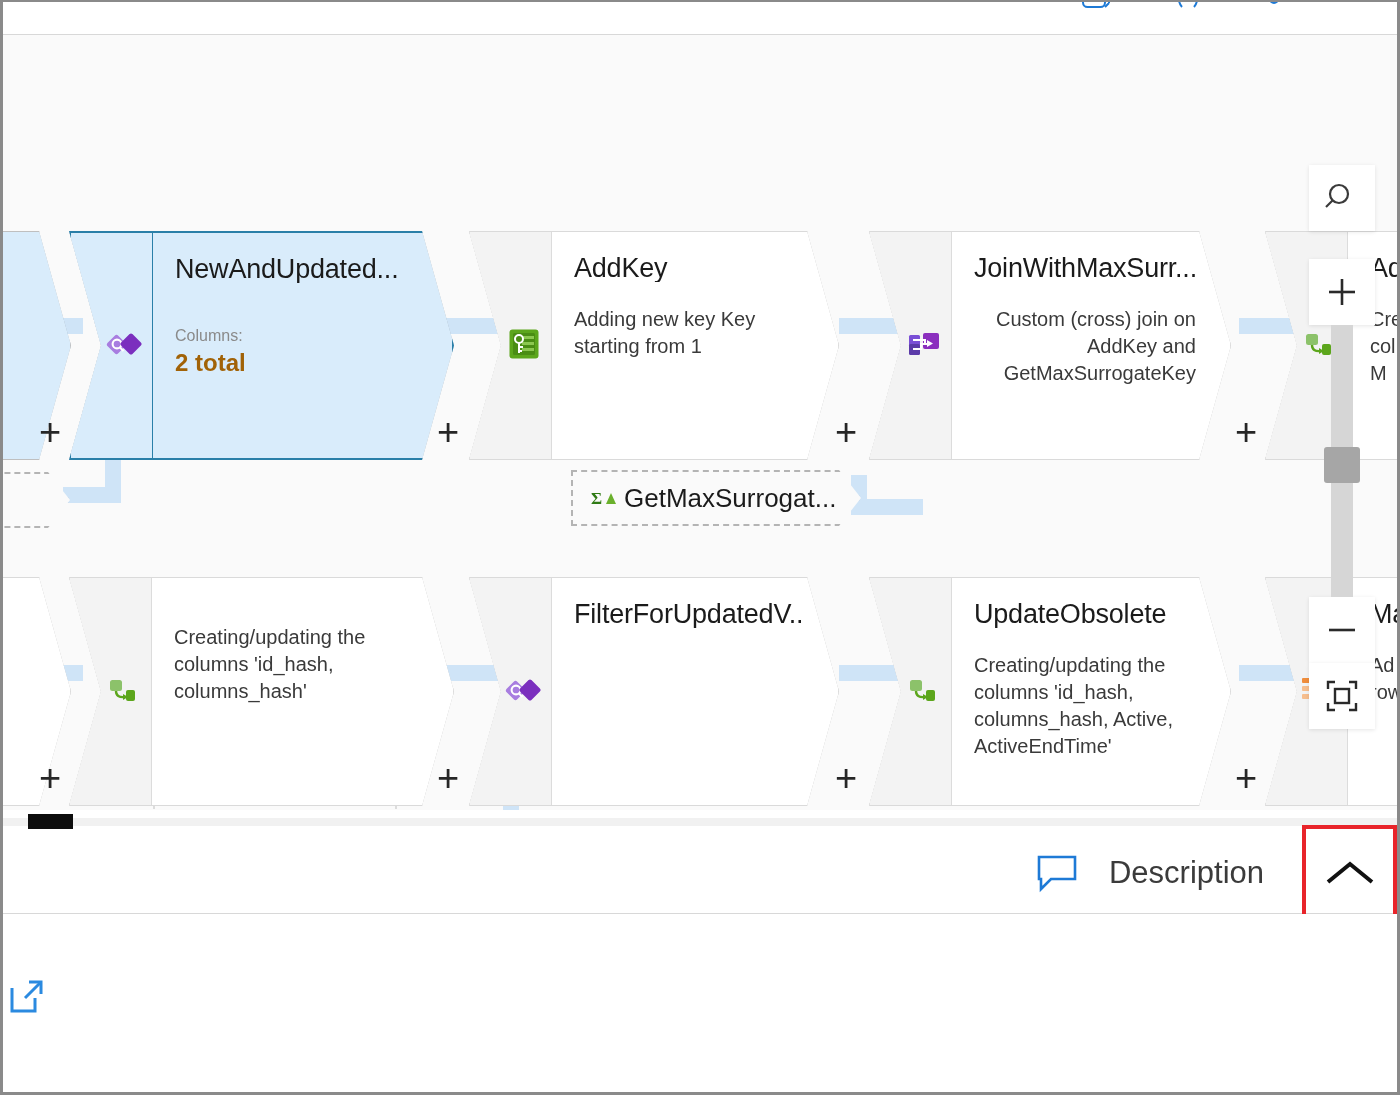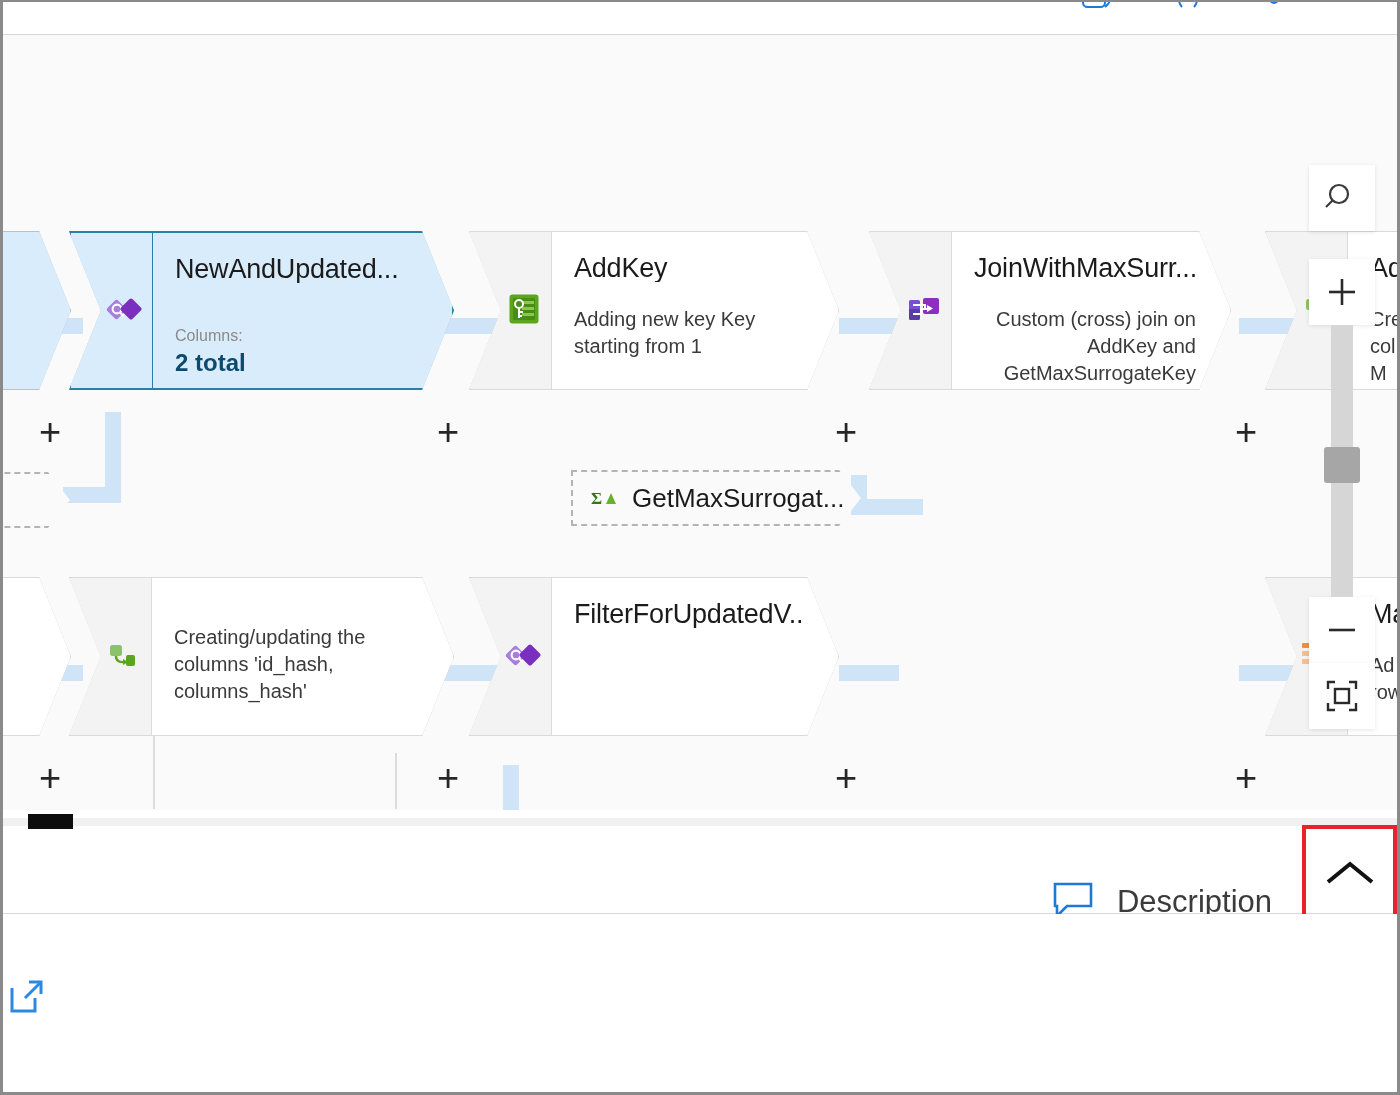--- a/index.html
+++ b/index.html
@@ -42,21 +42,21 @@
     background: #fafafa;
     overflow: hidden;
   }
 
   
   .conn { position: absolute; background: #cfe4f7; }
 
   
   .node {
     position: absolute;
-    height: 159px;
+    height: 229px;
     display: flex;
     filter: drop-shadow(0 0 0.5px rgba(0,0,0,0.25));
   }
   .node .chev {
     position: relative;
     width: 100%; height: 100%;
     display: flex;
     background: #ffffff;
     border: 1px solid #dadada;
     clip-path: polygon(0 0, calc(100% - 32px) 0, 100% 50%, calc(100% - 32px) 100%, 0 100%, 32px 50%);
@@ -86,41 +86,41 @@
     white-space: nowrap; overflow: hidden;
   }
   .node-sub {
     margin-top: 24px;
     font-size: 20px; color: #3a3a3a; line-height: 1.35;
   }
   .node-sub.small-label {
     font-size: 16px; color: #8a8a8a; margin-top: 44px; line-height: 1.1;
   }
   .node-sub.bold-val {
-    font-size: 24px; color: #0c4a6e; margin-top: 2px; font-weight: 600;
+    font-size: 24px; color: #a16207; margin-top: 2px; font-weight: 600;
   }
   .plus {
     position: absolute;
     font-size: 38px; line-height: 1; color: #262626;
     font-family: "Liberation Sans", sans-serif;
     user-select: none;
   }
 
   
   .dashnode {
     position: absolute;
     height: 56px;
     display: flex; align-items: center;
     padding: 0 34px 0 18px;
     background: #fafafa;
     border: 2px dashed #b4b4b4;
     clip-path: polygon(0 0, calc(100% - 22px) 0, 100% 50%, calc(100% - 22px) 100%, 0 100%);
   }
   .dashnode .dn-label {
-    font-size: 26px; color: #1b1b1b; margin-left: 15px;
+    font-size: 26px; color: #1b1b1b; margin-left: 7px;
     white-space: nowrap;
   }
 
   
   .zoompanel {
     position: absolute; right: 22px; top: 130px;
     width: 66px;
     display: flex; flex-direction: column; align-items: center;
   }
   .zbtn {
@@ -158,21 +158,21 @@
   
   .descbar {
     position: absolute; left: 0; top: 830px;
     width: 1394px; height: 82px;
     background: #ffffff;
     border-bottom: 1px solid #d8d8d8;
     display: flex; align-items: center; justify-content: flex-end;
     padding-right: 0;
   }
   .desc-inner {
-    display: flex; align-items: flex-end; gap: 22px;
+    display: flex; align-items: center; gap: 30px;
   }
   .desc-label { font-size: 31px; color: #3b3b3b; }
   .chev-box {
     width: 95px; height: 95px;
     border: 4px solid #e8242a;
     display: flex; align-items: center; justify-content: center;
     margin-left: 8px;
     background: transparent;
   }
 
@@ -387,20 +387,38 @@
             </svg>
           </span>
         </div>
         <div class="body">
           <div class="node-title">FilterForUpdatedV...</div>
         </div>
       </div>
     </div>
     <div class="plus" style="left:832px; top:724px;">+</div>
 
+    <div class="node" style="left:866px; top:542px; width:362px;">
+      <div class="chev">
+        <div class="icon-col">
+          <span>
+            <svg width="34" height="34" viewBox="0 0 34 34">
+              <rect x="3" y="7" width="12" height="11" rx="2.5" fill="#8cc26a"></rect>
+              <rect x="19" y="17" width="9" height="11" rx="2" fill="#5ca61c"></rect>
+              <path d="M9 18 Q9 25 18 24" stroke="#5ca61c" stroke-width="2.4" fill="none"></path>
+              <path d="M16 21 L21 24 L16 27 Z" fill="#5ca61c"></path>
+            </svg>
+          </span>
+        </div>
+        <div class="body">
+          <div class="node-title">UpdateObsolete</div>
+          <div class="node-sub">Creating/updating the columns 'id_hash, columns_hash, Active, ActiveEndTime'</div>
+        </div>
+      </div>
+    </div>
     <div class="plus" style="left:1232px; top:724px;">+</div>
 
     <div class="node" style="left:1262px; top:542px; width:200px;">
       <div class="chev">
         <div class="icon-col">
           <span>
             <svg width="36" height="36" viewBox="0 0 36 36">
               <rect x="1" y="6" width="16" height="5" rx="1" fill="#ef8d3c"></rect>
               <rect x="1" y="14" width="12" height="5" rx="1" fill="#f6be8e"></rect>
               <rect x="1" y="22" width="12" height="5" rx="1" fill="#f6be8e"></rect>

